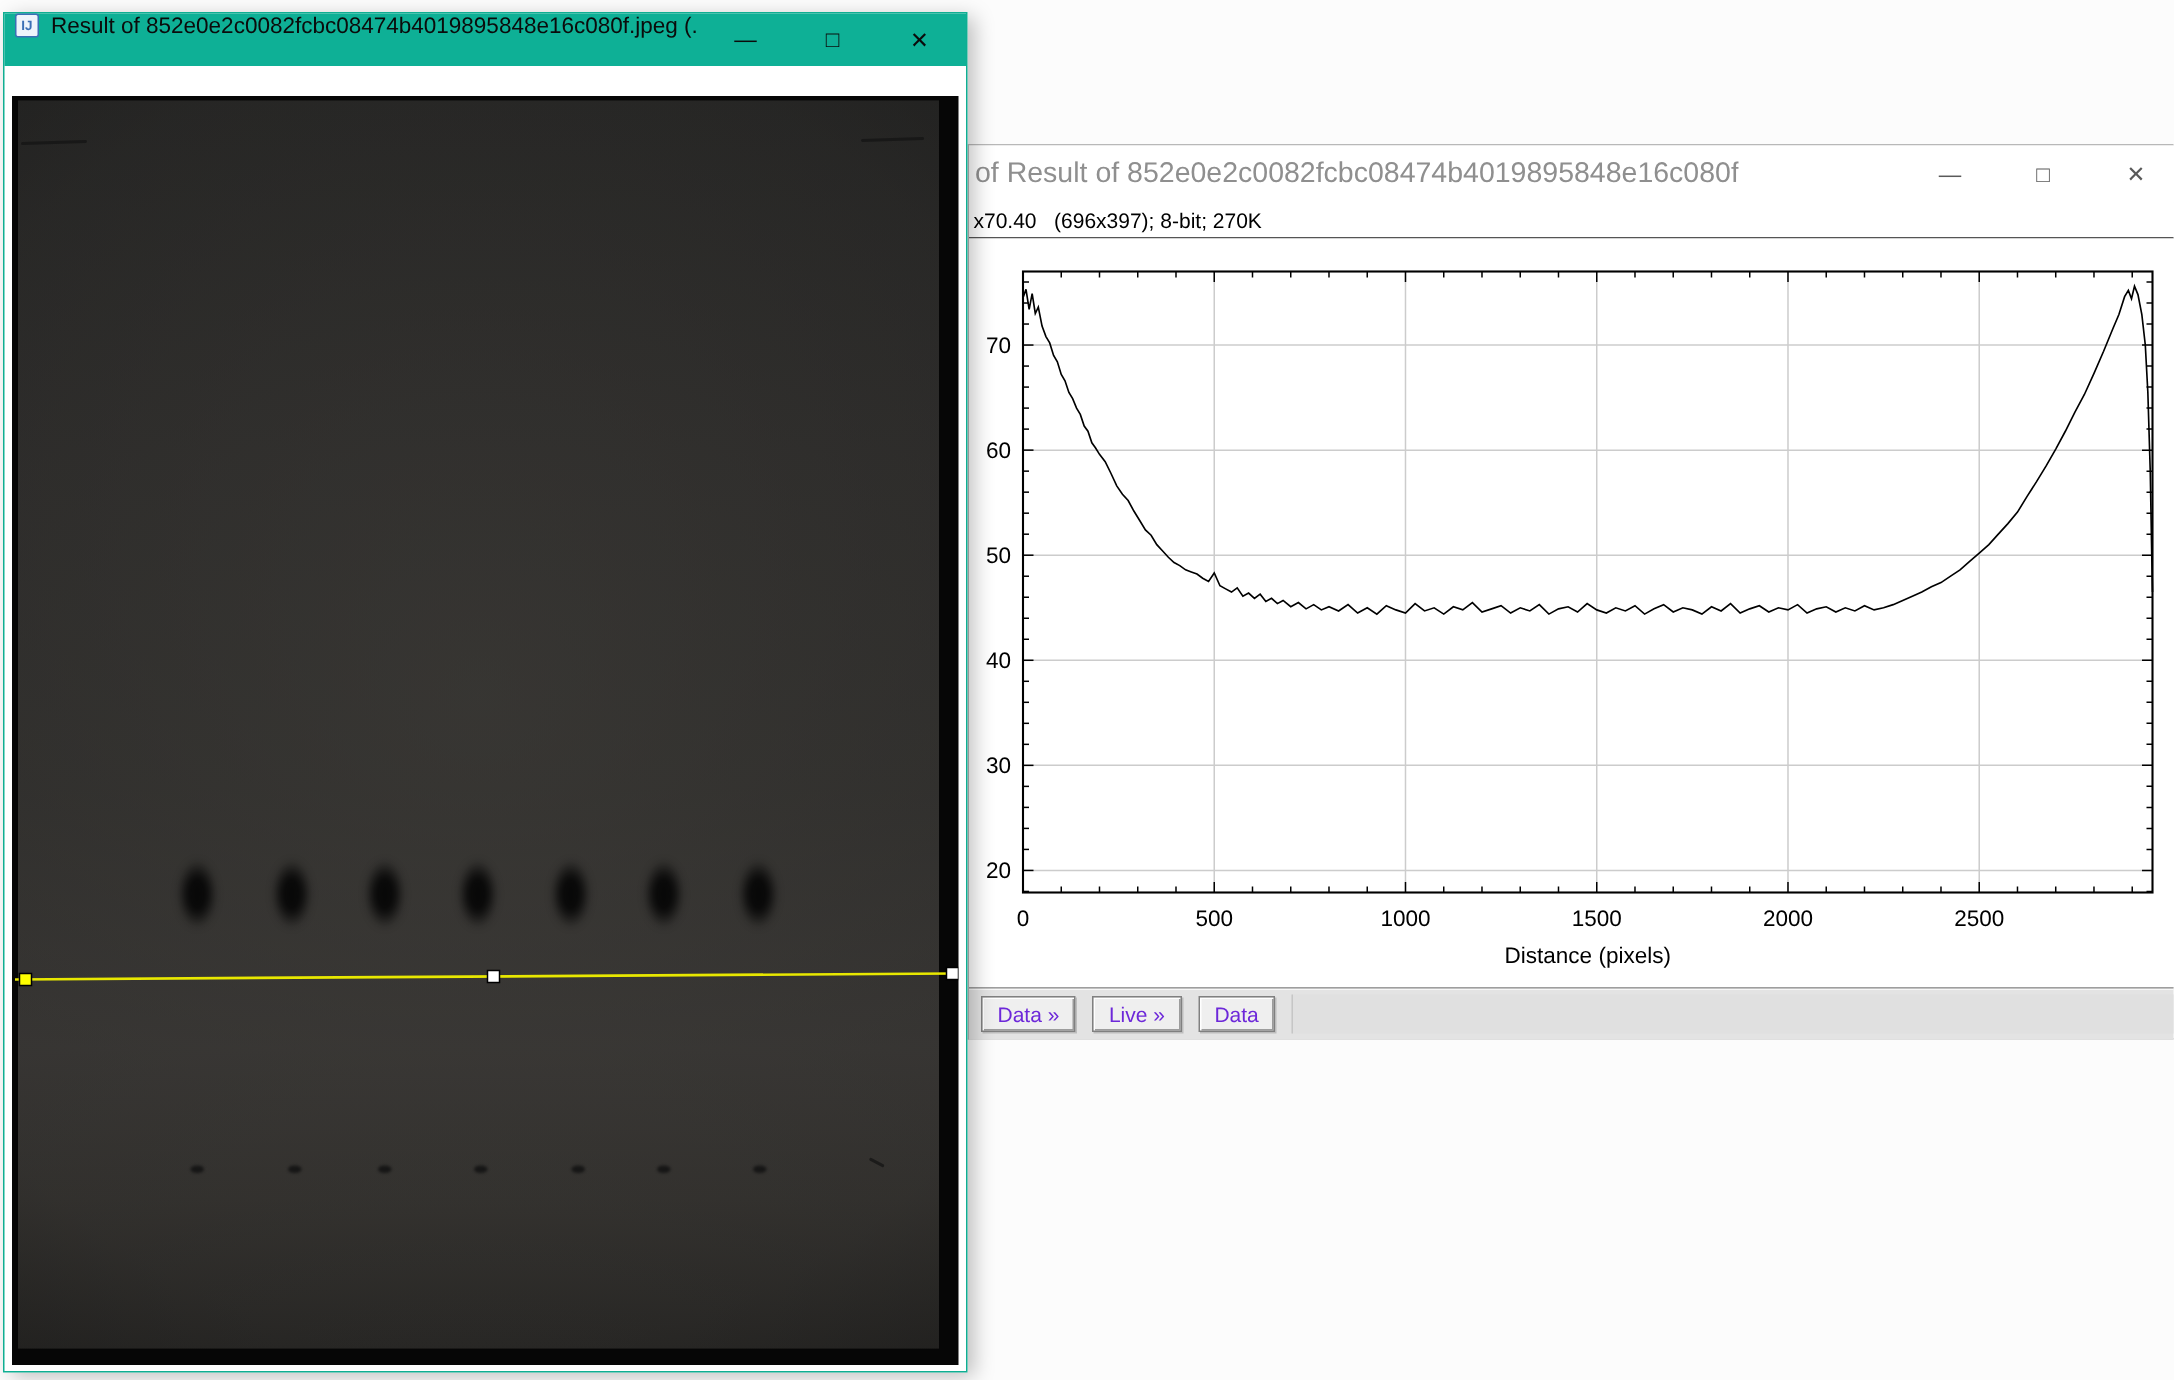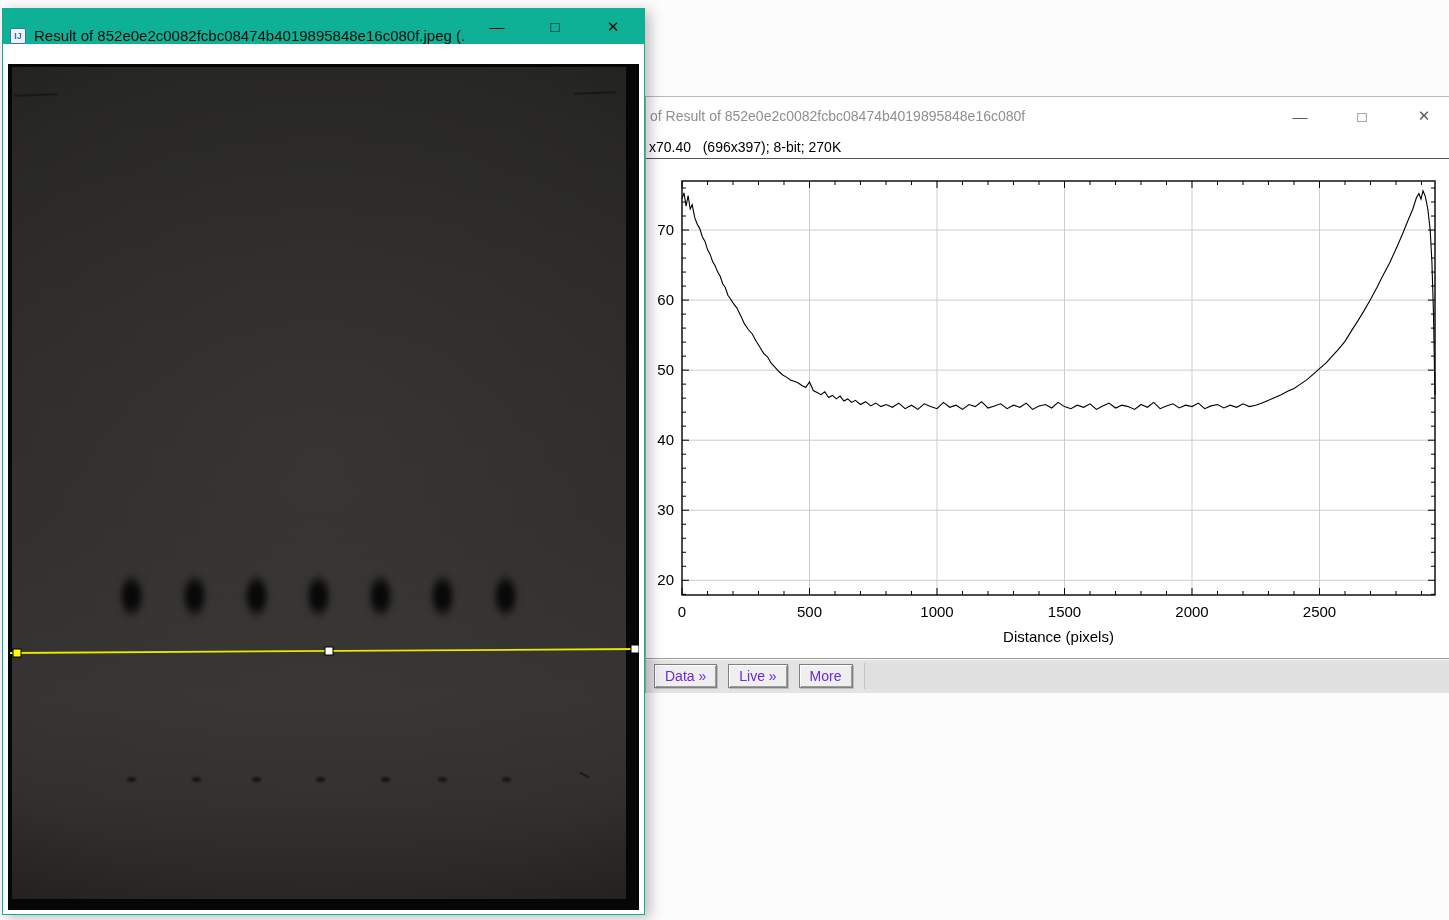--- a/index.html
+++ b/index.html
@@ -12,21 +12,21 @@
   
   .plot-window{
     position:absolute;left:645px;top:96px;width:806px;height:597px;
     background:#ffffff;border:1px solid #b8b8b8;border-right:none;
     box-sizing:border-box;z-index:1;
   }
   .plot-titlebar{
     height:38px;background:#ffffff;display:flex;align-items:center;
     position:relative;
   }
-  .plot-title{color:#8f8f8f;font-size:14px;padding-left:4px;white-space:nowrap;overflow:hidden;}
+  .plot-title{color:#8f8f8f;font-size:19px;padding-left:4px;white-space:nowrap;overflow:hidden;}
   .plot-controls{position:absolute;right:10px;top:0;height:38px;display:flex;align-items:center;}
   .plot-controls .winctl{
     width:34px;height:38px;display:flex;align-items:center;justify-content:center;
     color:#5a5a5a;font-size:15px;margin-left:28px;cursor:default;
   }
   .plot-statusbar{
     height:23px;background:#fff;border-bottom:1px solid #555;
     font-size:14px;color:#000;padding-left:3px;display:flex;align-items:center;
     white-space:pre;
   }
@@ -50,21 +50,21 @@
     padding:3px 10px;margin-right:11px;cursor:default;white-space:nowrap;
   }
   .coord-panel{flex:1;height:26px;background:#e0e0e0;border-left:1px solid #c6c6c6;margin-right:0;}
   
   .img-window{
     position:absolute;left:2px;top:8px;width:643px;height:907px;
     background:#ffffff;border:1px solid #0fae92;box-sizing:border-box;
     box-shadow:5px 3px 13px rgba(0,0,0,.25);z-index:10;
   }
   .img-titlebar{
-    height:35px;background:#0eb096;display:flex;align-items:flex-end;
+    height:35px;background:#0eb096;display:flex;align-items:flex-start;
     position:relative;padding-left:7px;
   }
   .ij-icon{
     width:16px;height:16px;background:#eef4fb;border:1px solid #3b6fb5;border-radius:2px;
     color:#3b6fb5;font-size:9px;font-weight:bold;display:flex;align-items:center;justify-content:center;
     box-sizing:border-box;flex:0 0 auto;
   }
   .img-title{color:#0b0b0b;font-size:15px;margin-left:8px;white-space:nowrap;overflow:hidden;max-width:430px;}
   .img-controls{position:absolute;right:16px;top:0;height:35px;display:flex;align-items:center;}
   .img-controls .winctl{
@@ -260,21 +260,21 @@
         <text class="ticklabel" x="28" y="286.18781725888323" text-anchor="end">40</text>
         <text class="ticklabel" x="28" y="216.13705583756342" text-anchor="end">50</text>
         <text class="ticklabel" x="28" y="146.08629441624362" text-anchor="end">60</text>
         <text class="ticklabel" x="28" y="76.03553299492387" text-anchor="end">70</text>
         <text class="axislabel" x="412.5" y="483" text-anchor="middle">Distance (pixels)</text>
       </svg>
     </div>
   <div class="plot-buttonbar" data-interactable="false">
     <button class="ij-btn" data-interactable="true">Data »</button>
     <button class="ij-btn" data-interactable="true">Live »</button>
-    <button class="ij-btn" data-interactable="true">More</button>
+    <button class="ij-btn" data-interactable="true">Data</button>
     <div class="coord-panel" data-interactable="false"></div>
   </div>
 </div>
 
 <div class="img-window" data-interactable="false">
   <div class="img-titlebar" data-interactable="true">
     <span class="ij-icon" data-interactable="false">IJ</span>
     <span class="img-title" data-interactable="false">Result of 852e0e2c0082fcbc08474b4019895848e16c080f.jpeg (...</span>
     <div class="img-controls" data-interactable="false">
       <span class="winctl" data-interactable="true">—</span>

